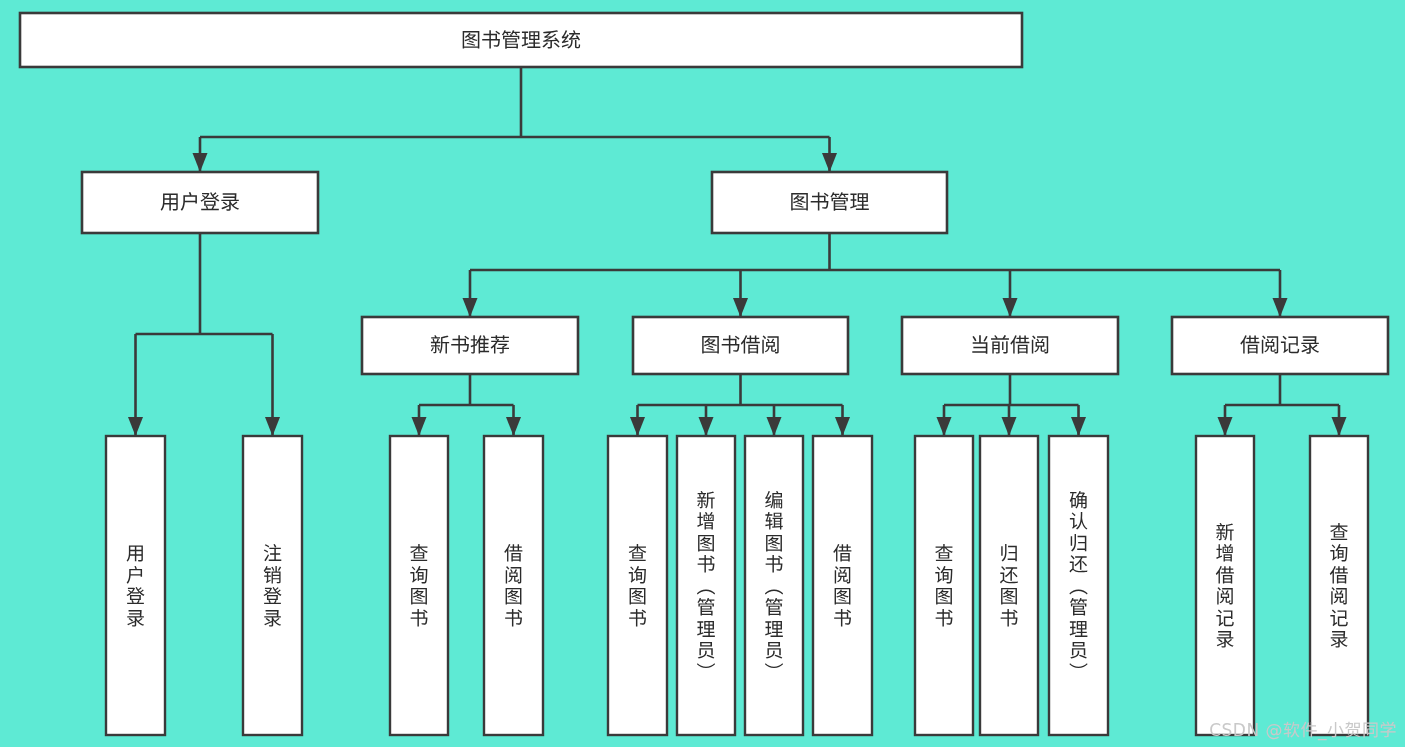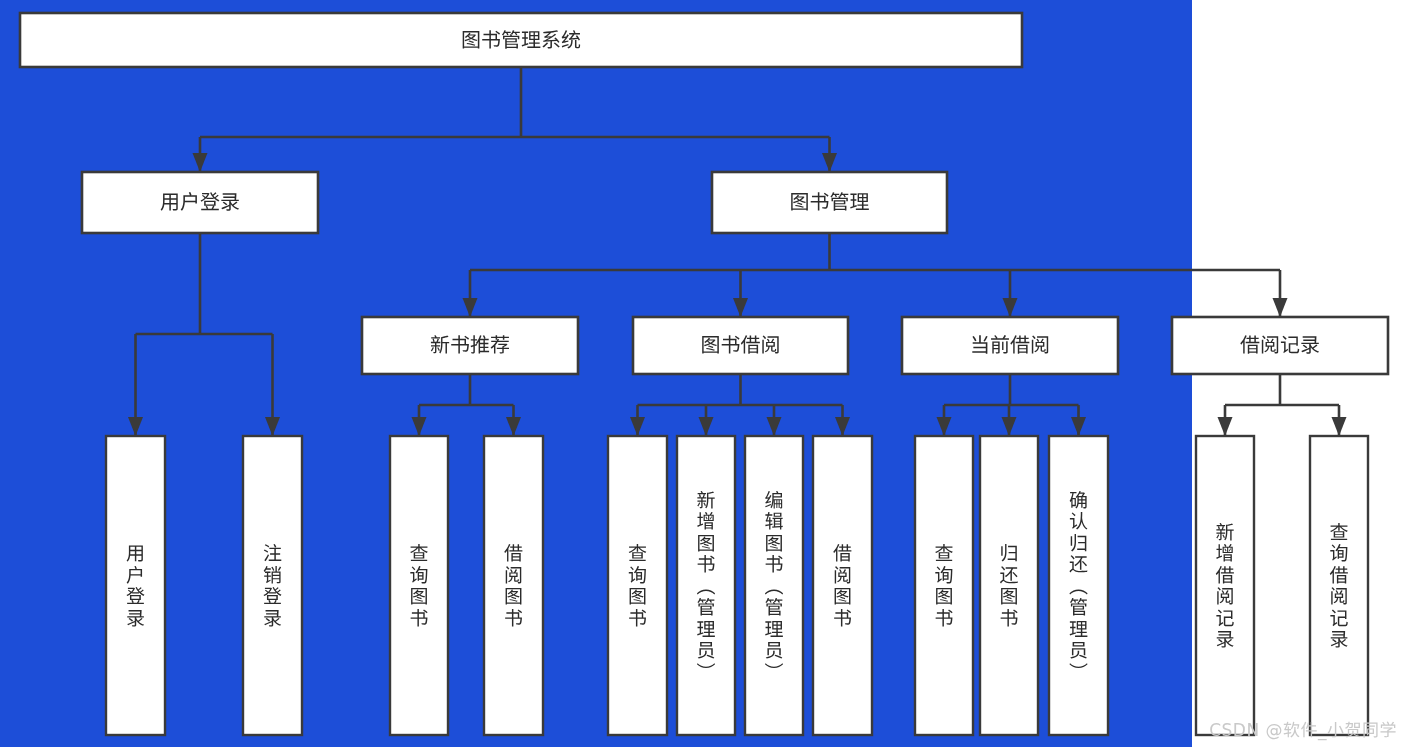--- a/index.html
+++ b/index.html
@@ -9,23 +9,23 @@
     background: #ffffff;
   }
   body {
     width: 1405px;
     height: 747px;
     overflow: hidden;
     font-family: "DejaVu Sans", "Liberation Sans", sans-serif;
   }
   #diagram-root {
     position: relative;
-    width: 1192px;
+    width: 1405px;
     height: 747px;
-    background: #1d4ed8;
+    background: #5eead4;
   }
   svg#tree-svg {
     display: block;
     width: 1405px;
     height: 747px;
   }
   .node-box {
     fill: #ffffff;
     stroke: #3a3a3a;
     stroke-width: 2.6;

